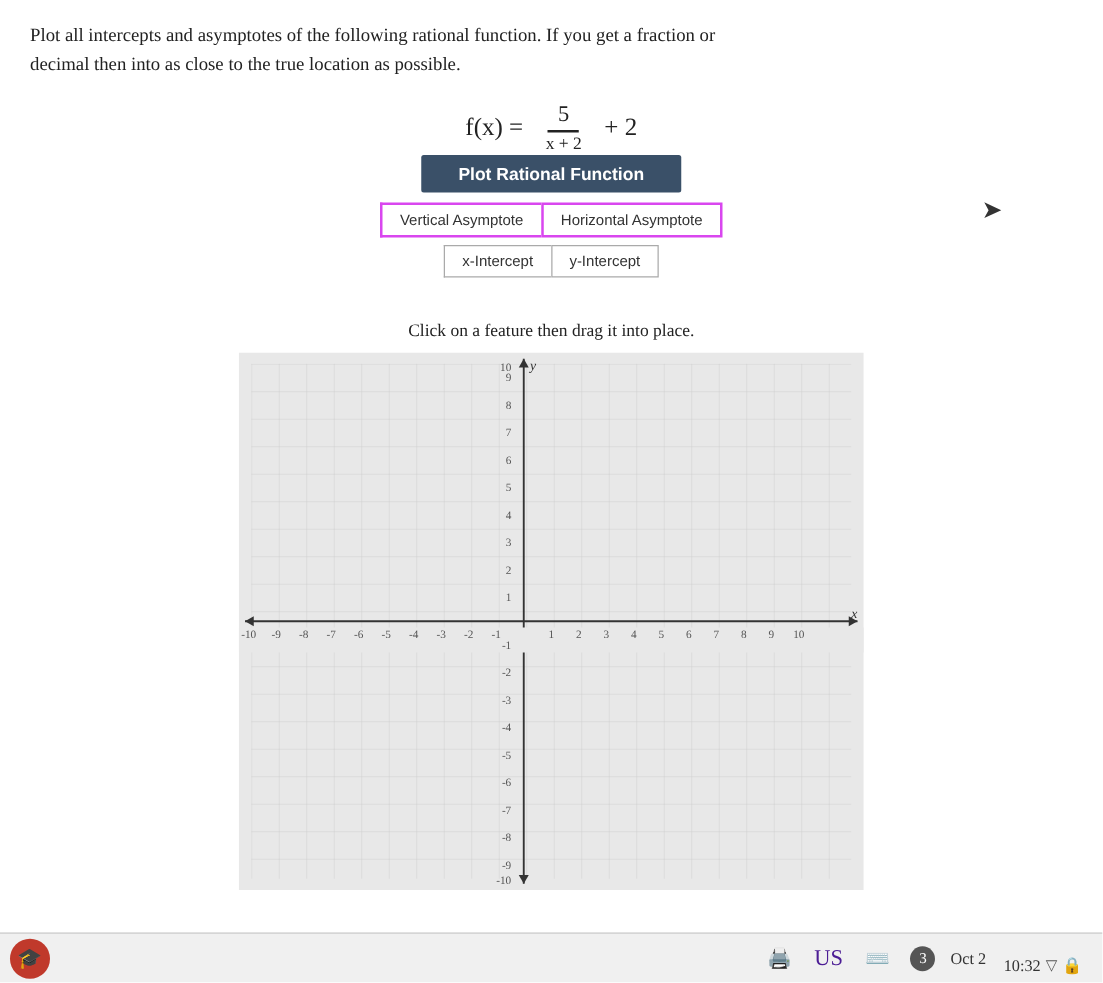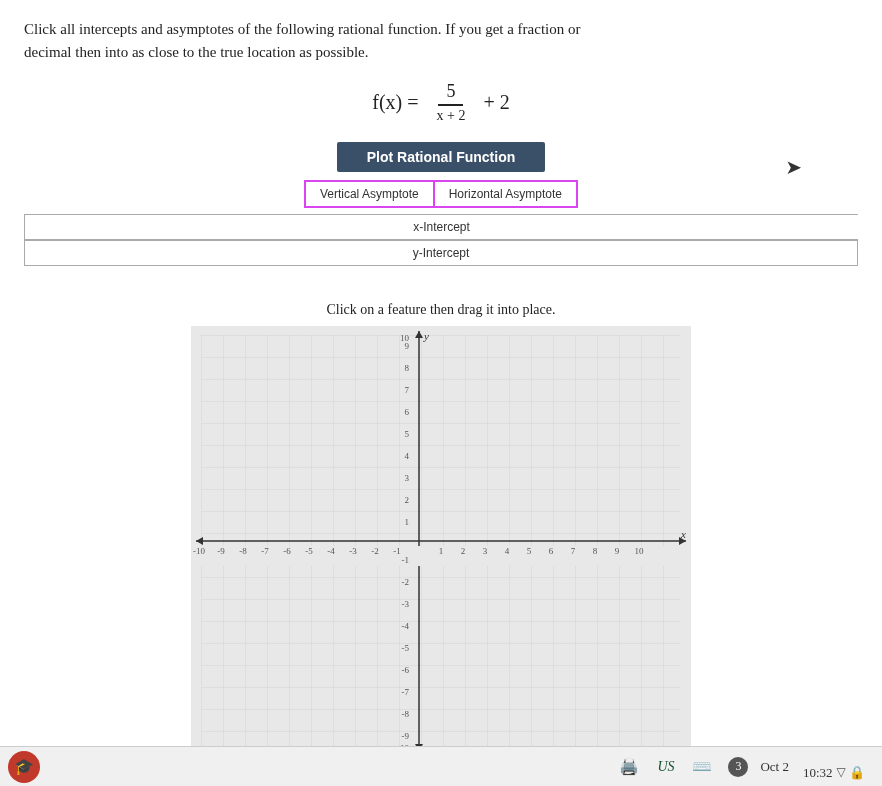--- a/index.html
+++ b/index.html
@@ -18,21 +18,21 @@
 
     .instruction-text {
       font-size: 15px;
       color: #222;
       line-height: 1.5;
       margin-bottom: 18px;
     }
 
     .formula-container {
       text-align: center;
-      margin-bottom: 18px;
+      margin-bottom: 0;
       font-size: 20px;
       color: #222;
     }
 
     .formula-inner {
       display: inline-flex;
       align-items: center;
       gap: 6px;
     }
 
@@ -90,21 +90,20 @@
 
     .btn-feature:first-child {
       border-right: none;
     }
 
     .intercept-buttons {
       display: flex;
       justify-content: center;
       gap: 0;
       margin-bottom: 10px;
-      flex-direction: column;
     }
 
     .btn-intercept {
       background: #fff;
       color: #333;
       border: 1px solid #aaa;
       padding: 5px 14px;
       font-size: 12px;
       cursor: pointer;
     }
@@ -166,26 +165,25 @@
       font-size: 16px;
       color: #444;
       cursor: pointer;
       height: 100%;
       display: flex;
       align-items: center;
     }
 
     .taskbar-lang {
       padding: 0 8px;
-      font-size: 14px;
-      color: #14532d;
-      height: 100%;
-      display: flex;
-      align-items: center;
-      font-style: italic;
+      font-size: 18px;
+      color: #4c1d95;
+      height: 100%;
+      display: flex;
+      align-items: center;
     }
 
     .taskbar-badge {
       background: #555;
       color: #fff;
       border-radius: 50%;
       width: 20px;
       height: 20px;
       font-size: 12px;
       display: flex;
@@ -233,21 +231,21 @@
       color: #333;
       transform: rotate(0deg);
       pointer-events: none;
     }
   </style>
 </head>
 <body>
 
 <div class="main-content">
   <p class="instruction-text">
-    <span>Click all intercepts and asymptotes of the following rational function. If you get a fraction or</span><br>
+    <span>Plot all intercepts and asymptotes of the following rational function. If you get a fraction or</span><br>
     <span>decimal then into as close to the true location as possible.</span>
   </p>
 
   <div class="formula-container">
     <div class="formula-inner">
       <span>f(x) =</span>
       <div class="fraction">
         <div class="fraction-numerator">5</div>
         <div class="fraction-denominator">x + 2</div>
       </div>

